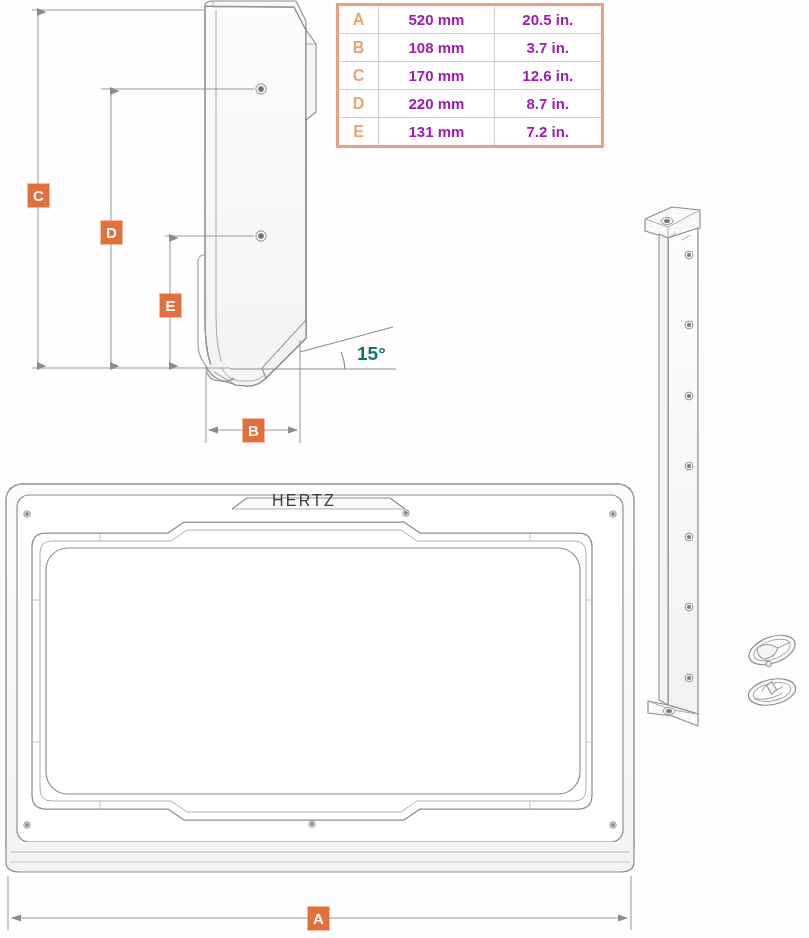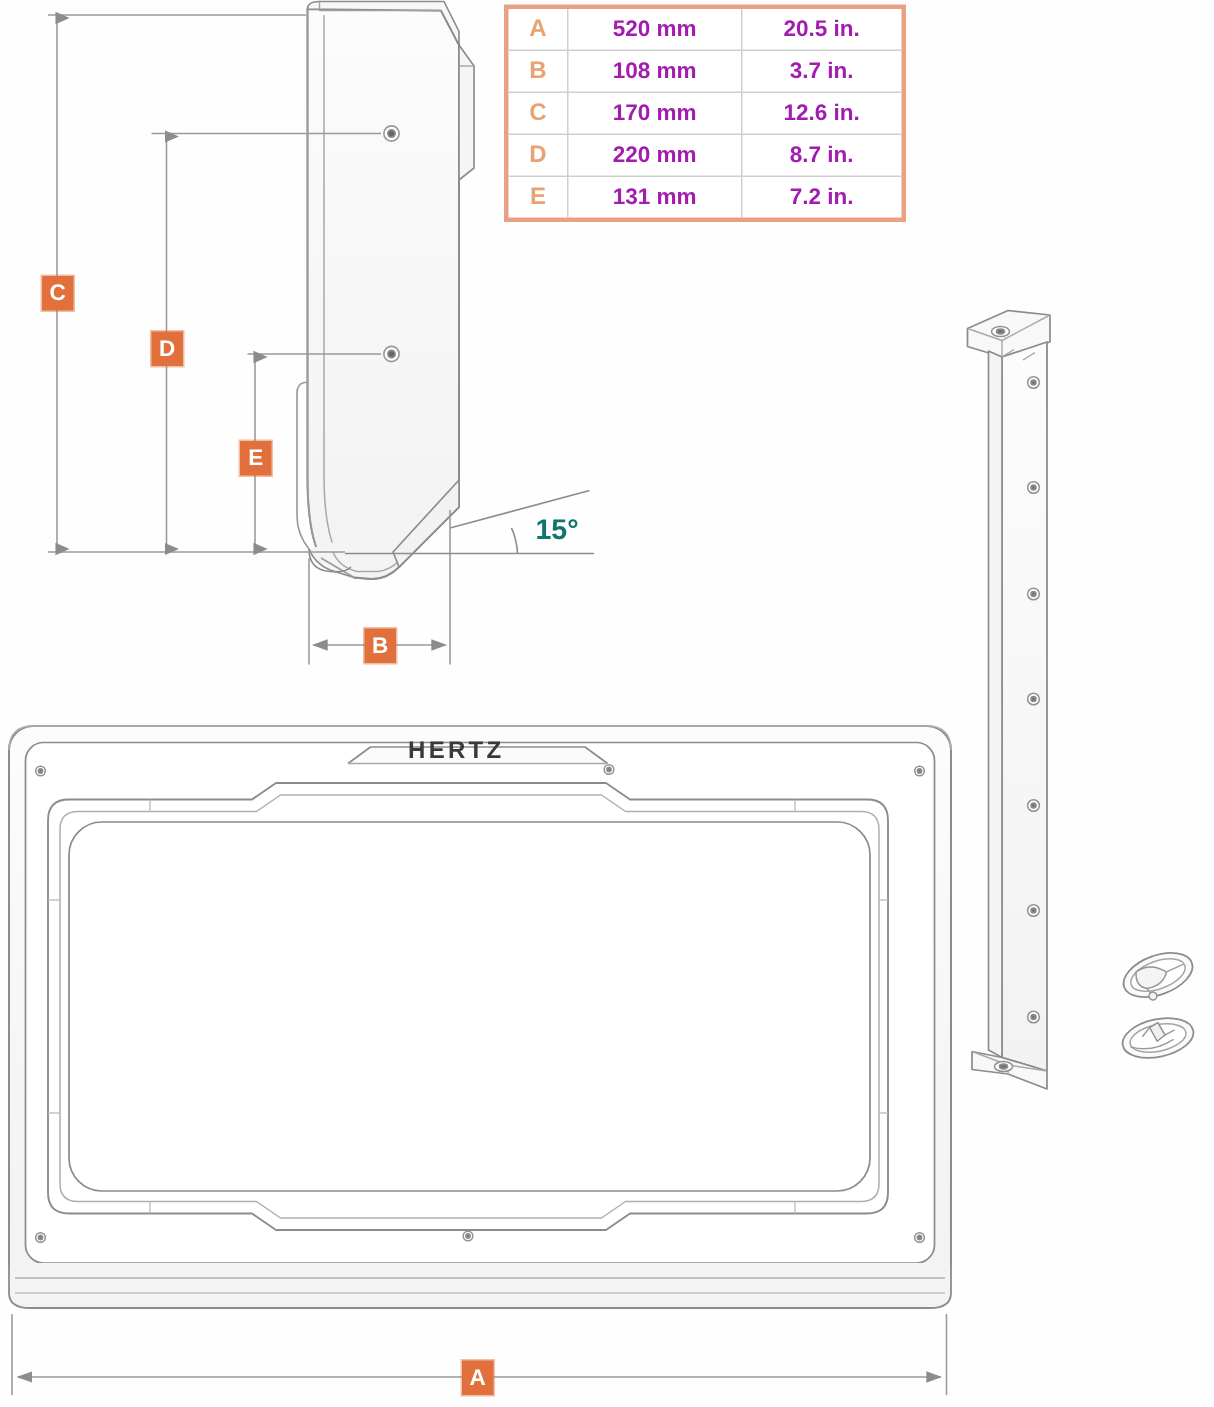--- a/index.html
+++ b/index.html
@@ -50,21 +50,21 @@
     position:absolute;left:345px;top:343px;
     font-size:19px;font-weight:bold;color:#0f766e;
     font-family:"Liberation Sans","DejaVu Sans",sans-serif;
     white-space:nowrap;
     margin-left:12px;
   }
 
   
   .brand{
     position:absolute;left:272px;top:492px;
-    font-size:16px;font-weight:bold;color:#3a3a3a;
+    font-size:16px;font-weight:normal;color:#3a3a3a;
     letter-spacing:2.2px;
     font-family:"Liberation Sans","DejaVu Sans",sans-serif;
     text-align:right;
   }
 </style>
 </head>
 <body>
 
 <div id="stage">
 

